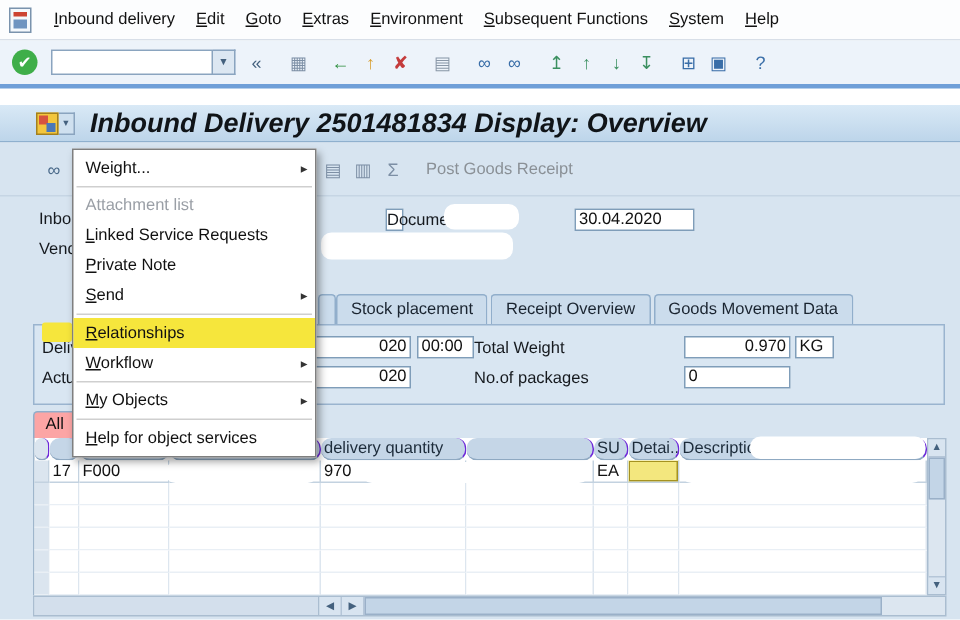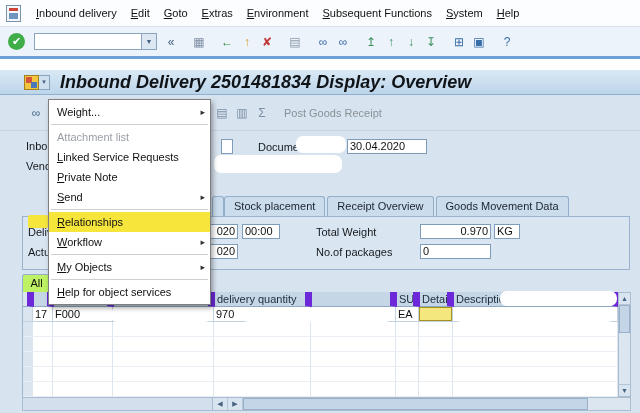--- a/index.html
+++ b/index.html
@@ -40,41 +40,41 @@
   #title-text { font-size:18px; font-weight:bold; font-style:italic; color:#101418; }
 
   
   #mainbg { left:0; top:95px; width:640px; height:318px; background:#d7e4f0; }
   #apptoolbar { left:0; top:95px; width:640px; height:36px; display:flex; align-items:center;
                 padding-left:26px; border-bottom:1px solid #c6d5e4; z-index:1; }
   #pgr-button { margin-left:12px; color:#8a9096; cursor:default; }
 
   .lbl { position:absolute; font-size:11px; color:#15191e; white-space:nowrap; z-index:1; }
   .field { position:absolute; background:#fff; border:1px solid #7f9db9; height:15px;
-           font-size:11px; line-height:13px; padding:0 2px; z-index:1; overflow:hidden; }
+           font-size:11px; line-height:13px; padding:0 2px; z-index:1; overflow:hidden;margin-left:36px; }
   .right { text-align:right; }
 
   
   #tab-stub { left:212px; top:196px; width:12px; height:20px; background:#cbdcec;
               border:1px solid #91aecb; border-bottom:none; border-radius:3px 3px 0 0; z-index:1; }
   #tabs-built { position:absolute; left:224px; top:196px; display:flex; gap:2px; z-index:1; }
   .tab { height:20px; line-height:19px; background:#cbdcec; border:1px solid #91aecb; border-bottom:none;
          border-radius:3px 3px 0 0; padding:0 9px; font-size:11px; color:#1a2430; white-space:nowrap; cursor:default; }
   #contentbox { left:22px; top:216px; width:608px; height:54px; border:1px solid #9ab4cf; background:#d9e6f2; }
 
   
   #alltab { left:22px; top:274px; width:29px; height:18px; line-height:17px; text-align:center;
-            background:#bef264; border:1px solid #91aecb; border-bottom:none; border-radius:3px 3px 0 0; z-index:1; }
+            background:#fca5a5; border:1px solid #91aecb; border-bottom:none; border-radius:3px 3px 0 0; z-index:1; }
 
   
   #grid { position:absolute; left:22px; top:292px; width:596px; height:105px; background:#fff;
           border-left:1px solid #9fb6cc; z-index:1; }
   .t-row { display:flex; height:15px; }
   .t-cell { flex:none; overflow:hidden; font-size:11px; line-height:13px; padding:1px 2px; white-space:nowrap; }
-  .t-header .t-cell { background:#c5d6e7; border-right:7px solid #6d28d9; border-bottom:1px solid #8fa9c2; color:#1c2b3a; }
+  .t-header .t-cell { background:#c5d6e7; border-right:1px solid #6d28d9; border-bottom:1px solid #8fa9c2; color:#1c2b3a;border-radius:7px; }
   .t-data .t-cell { background:#fff; border-right:1px solid #c3d2e0; border-bottom:1px solid #c3d2e0; }
   .t-empty .t-cell { background:#fff; border-right:1px solid #dde6ef; border-bottom:1px solid #e9eff5; }
   .selcol { background:#dbe5ef !important; }
   .detail-cell { background:var(--cell-yellow,#f3e77e) !important; box-shadow:inset 0 0 0 1px #a5921f; }
 
   
   #vscroll { left:618px; top:292px; width:13px; height:105px; background:#dce6f0; border:1px solid #aabdd0; z-index:1; }
   .vs-btn { height:12px; display:flex; align-items:center; justify-content:center; font-size:7px; color:#44617e;
             background:#d8e4f0; border-bottom:1px solid #b5c6d8; }
   .vs-btn.vs-bottom { position:absolute; bottom:0; left:0; right:0; border-top:1px solid #b5c6d8; border-bottom:none; }

